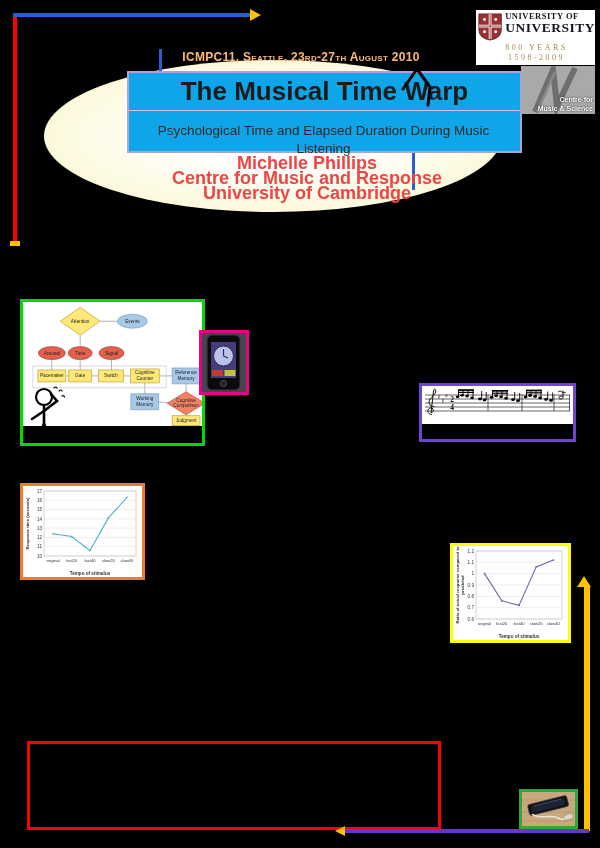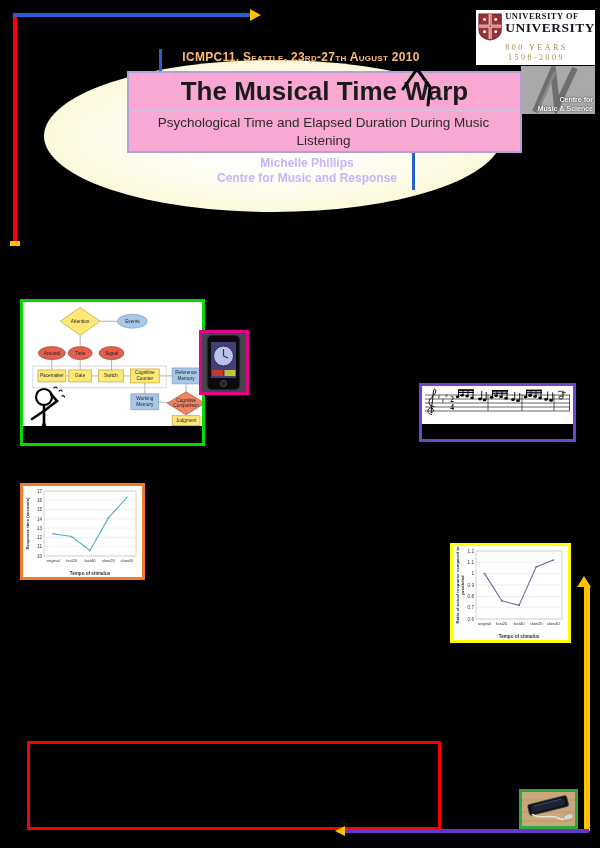--- a/index.html
+++ b/index.html
@@ -20,27 +20,27 @@
           border-right:7px solid transparent;border-bottom:11px solid #FFC000;}
   #purple-hline{left:345px;top:829px;width:244px;height:4px;background:#6638C8;}
   #arr-left{left:335px;top:826px;width:0;height:0;border-top:5px solid transparent;
             border-bottom:5px solid transparent;border-right:10px solid #FFC000;}
 
   
   #ellipse{left:44px;top:60px;width:458px;height:152px;border-radius:50%;
            background:radial-gradient(ellipse at center,#FFFFFF 25%,#FDFBE4 60%,#F6F1C4 100%);}
   #conference{left:160px;top:50px;width:266px;text-align:center;font-size:12px;font-weight:bold;
               font-variant:small-caps;color:#fdba74;letter-spacing:.3px;margin-left:8px;}
-  #title-box{left:127px;top:71px;width:395px;height:82px;background:#f9a8d4;
+  #title-box{left:127px;top:71px;width:395px;height:82px;background:#0ea5e9;
              border:2px solid #B2A1D7;box-sizing:border-box;}
   #title-main{height:37px;line-height:37px;text-align:center;font-size:26px;font-weight:bold;
               color:#1b1b1b;border-bottom:1px solid #CFC4E8;}
-  #title-sub{padding:3px 4px 0 2px;text-align:center;font-size:13.5px;line-height:18px;color:#2a2a2a;}
-  #authors{left:157px;top:156px;width:300px;text-align:center;font-size:12px;font-weight:bold;
-           color:#c4b5fd;line-height:15px;}
+  #title-sub{padding:3px 4px 0 2px;text-align:center;font-size:13.5px;line-height:18px;color:#2a2a2a;margin-top:8px;}
+  #authors{left:157px;top:156px;width:300px;text-align:center;font-size:18px;font-weight:bold;
+           color:#ef4444;line-height:15px;}
 
   
   #cam-box{left:476px;top:10px;width:119px;height:55px;background:#fff;padding:2px 0 0 2px;
            box-sizing:border-box;}
   #cam-row{display:flex;align-items:flex-start;}
   #cam-name{margin-left:3px;font-family:"Liberation Serif",serif;color:#14141e;line-height:1;}
   #cam-name .l1{font-size:8.5px;font-weight:bold;letter-spacing:.5px;}
   #cam-name .l2{font-size:13.5px;font-weight:bold;letter-spacing:.5px;}
   #cam-gold{margin-top:1px;text-align:center;font-family:"Liberation Serif",serif;
             color:#A8894C;font-size:8px;letter-spacing:2.5px;line-height:10px;}
@@ -86,20 +86,21 @@
 
   <div class="abs" id="title-box">
     <div id="title-main">The Musical Time Warp</div>
     <div id="title-sub">Psychological Time and Elapsed Duration During Music Listening</div>
   </div>
   <div class="abs" id="blue-tick2"></div>
 
   <div class="abs" id="authors">
     <div>Michelle Phillips</div>
     <div>Centre for Music and Response</div>
+    <div>University of Cambridge</div>
   </div>
 
   <div class="abs" id="cam-box">
     <div id="cam-row">
       <svg width="26" height="30" viewBox="0 0 26 30">
         <path d="M1 1 h24 v17 q0 9 -12 11 q-12 -2 -12 -11 z" fill="#9A2F34" stroke="#6e1f24" stroke-width="1"></path>
         <path d="M1 14 h24 M13 1 v27" stroke="#fff" stroke-width="3"></path>
         <path d="M1 14 h24 M13 1 v27" stroke="#9A2F34" stroke-width="1"></path>
         <circle cx="7" cy="7" r="1.6" fill="#fff"></circle>
           <circle cx="19" cy="7" r="1.6" fill="#fff"></circle>

